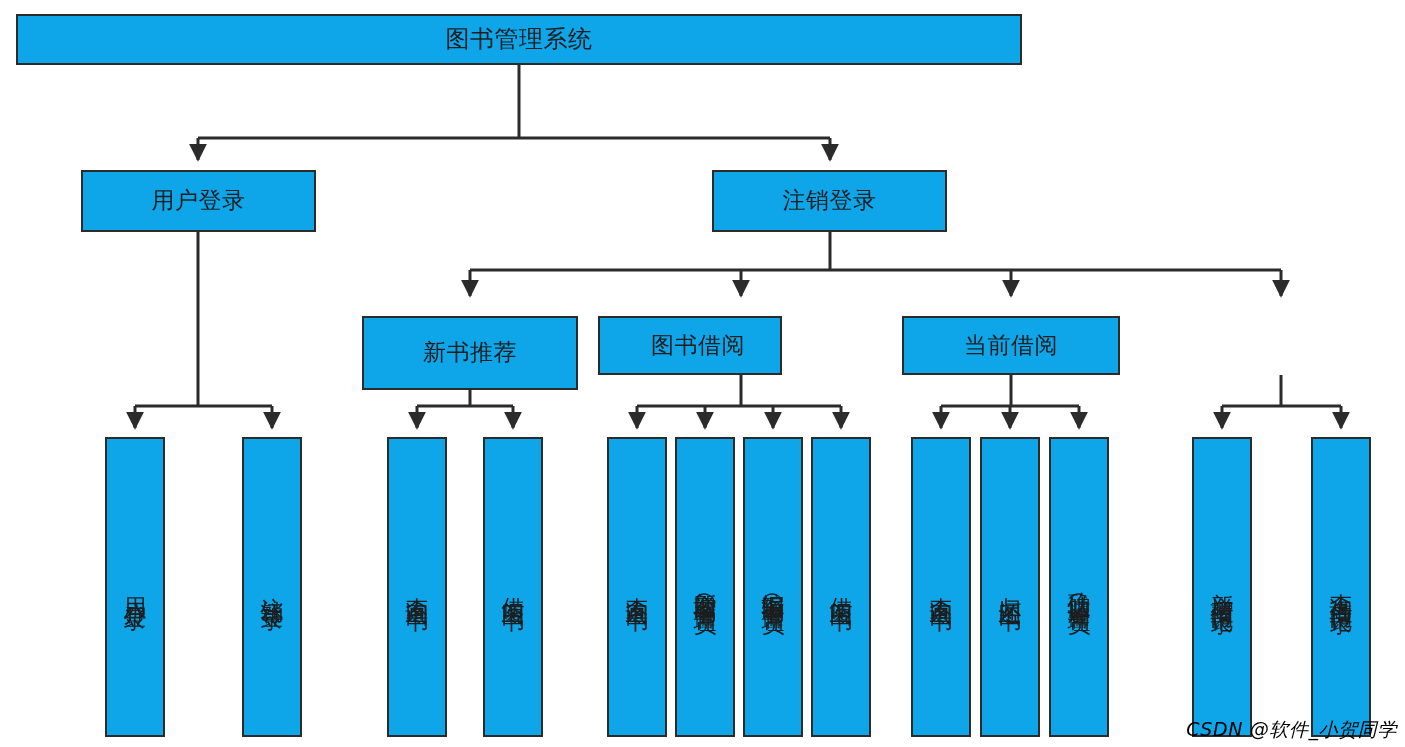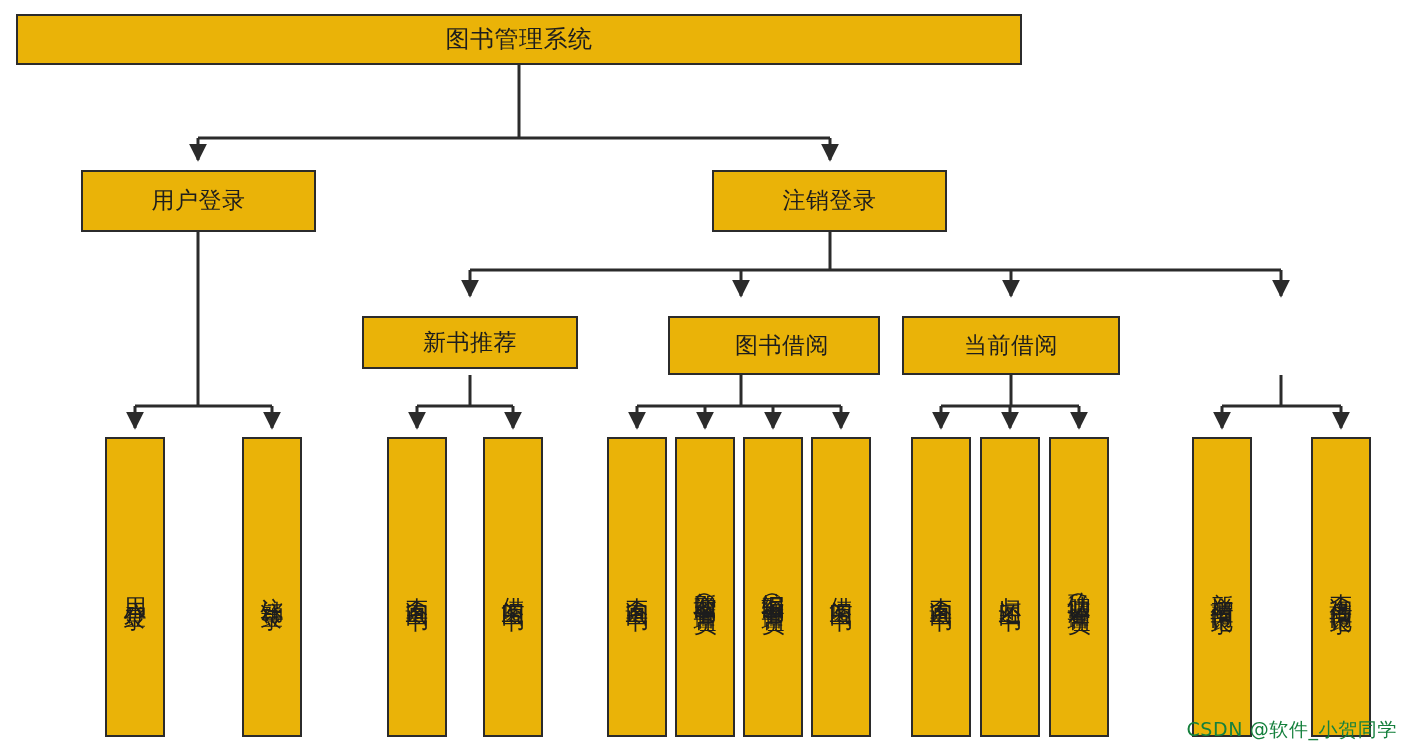--- a/index.html
+++ b/index.html
@@ -22,21 +22,21 @@
     position: absolute;
     left: 0;
     top: 0;
     width: 1405px;
     height: 747px;
   }
   .node {
     position: absolute;
     box-sizing: border-box;
     border: 2.6px solid #2b2b2b;
-    background: #eab308;
+    background: #0ea5e9;
     display: flex;
     align-items: center;
     justify-content: center;
     color: #1d1d1d;
     line-height: 1.18;
     letter-spacing: 0.5px;
   }
   .node.horizontal {
     font-size: 23px;
   }
@@ -55,24 +55,25 @@
   }
   .node .label {
     display: block;
     white-space: nowrap;
   }
   #watermark {
     position: absolute;
     right: 8px;
     bottom: 4px;
     font-size: 19px;
-    color: #15803d;
+    color: #000000;
     letter-spacing: 0.6px;
     white-space: nowrap;
     pointer-events: none;
+    font-style: italic;
   }
 </style>
 </head>
 <body>
 
 <div id="diagram-root">
 
   <svg id="diagram-svg" viewBox="0 0 1405 747" xmlns="http://www.w3.org/2000/svg">
     <defs>
       <marker id="arrow" viewBox="0 0 10 10" refX="9" refY="5" markerWidth="6" markerHeight="6" orient="auto-start-reverse">
@@ -127,24 +128,24 @@
     <span class="label">图书管理系统</span>
   </div>
 
   <div class="node horizontal" style="left:81px; top:170px; width:235px; height:62px;">
     <span class="label">用户登录</span>
   </div>
   <div class="node horizontal" style="left:712px; top:170px; width:235px; height:62px;">
     <span class="label">注销登录</span>
   </div>
 
-  <div class="node horizontal" style="left:362px; top:316px; width:216px; height:53px;">
+  <div class="node horizontal" style="left:362px; top:316px; width:216px; height:74px;">
     <span class="label">新书推荐</span>
   </div>
-  <div class="node horizontal" style="left:668px; top:316px; width:212px; height:59px;padding-left:16px;">
+  <div class="node horizontal" style="left:598px; top:316px; width:184px; height:59px;padding-left:16px;">
     <span class="label">图书借阅</span>
   </div>
   <div class="node horizontal" style="left:902px; top:316px; width:218px; height:59px;">
     <span class="label">当前借阅</span>
   </div>
 
   <div class="node vertical" style="left:105px; top:437px; width:60px; height:300px;">
     <span class="label">用户登录</span>
   </div>
   <div class="node vertical" style="left:242px; top:437px; width:60px; height:300px;">

